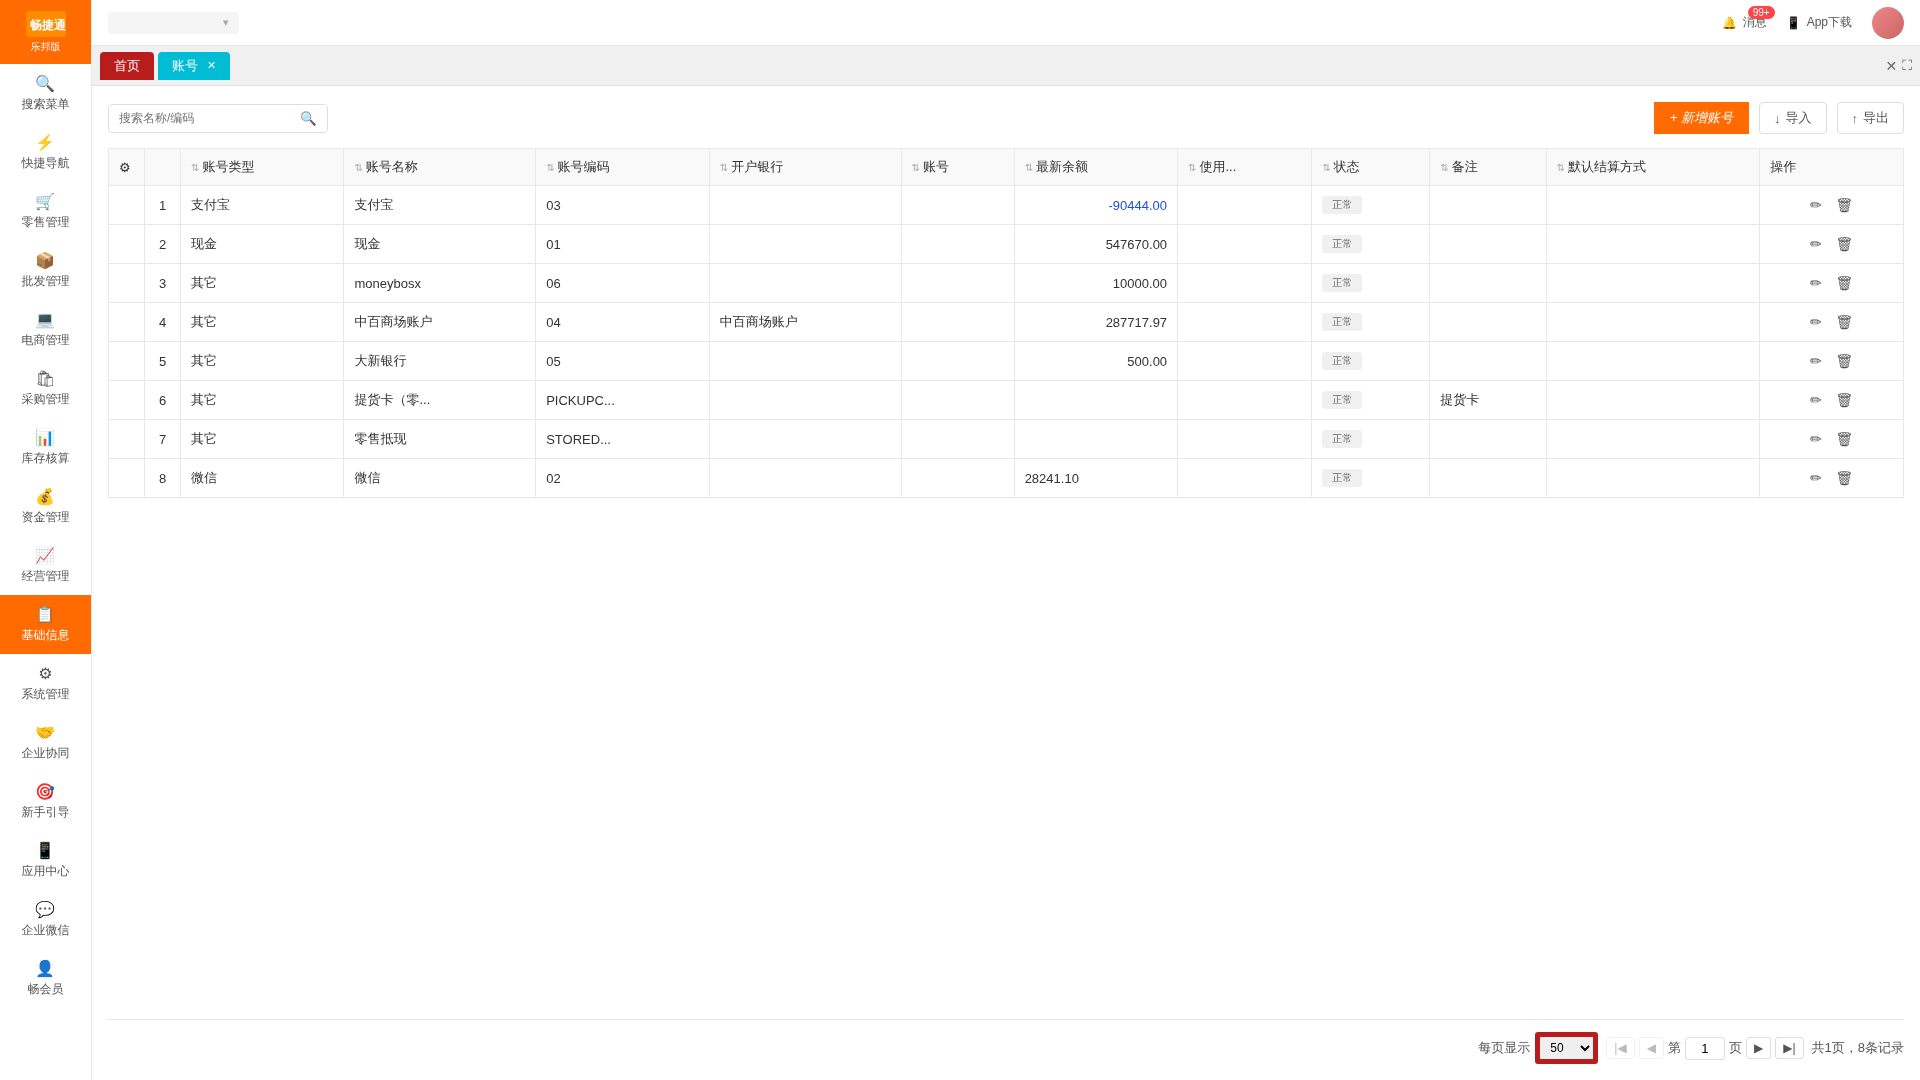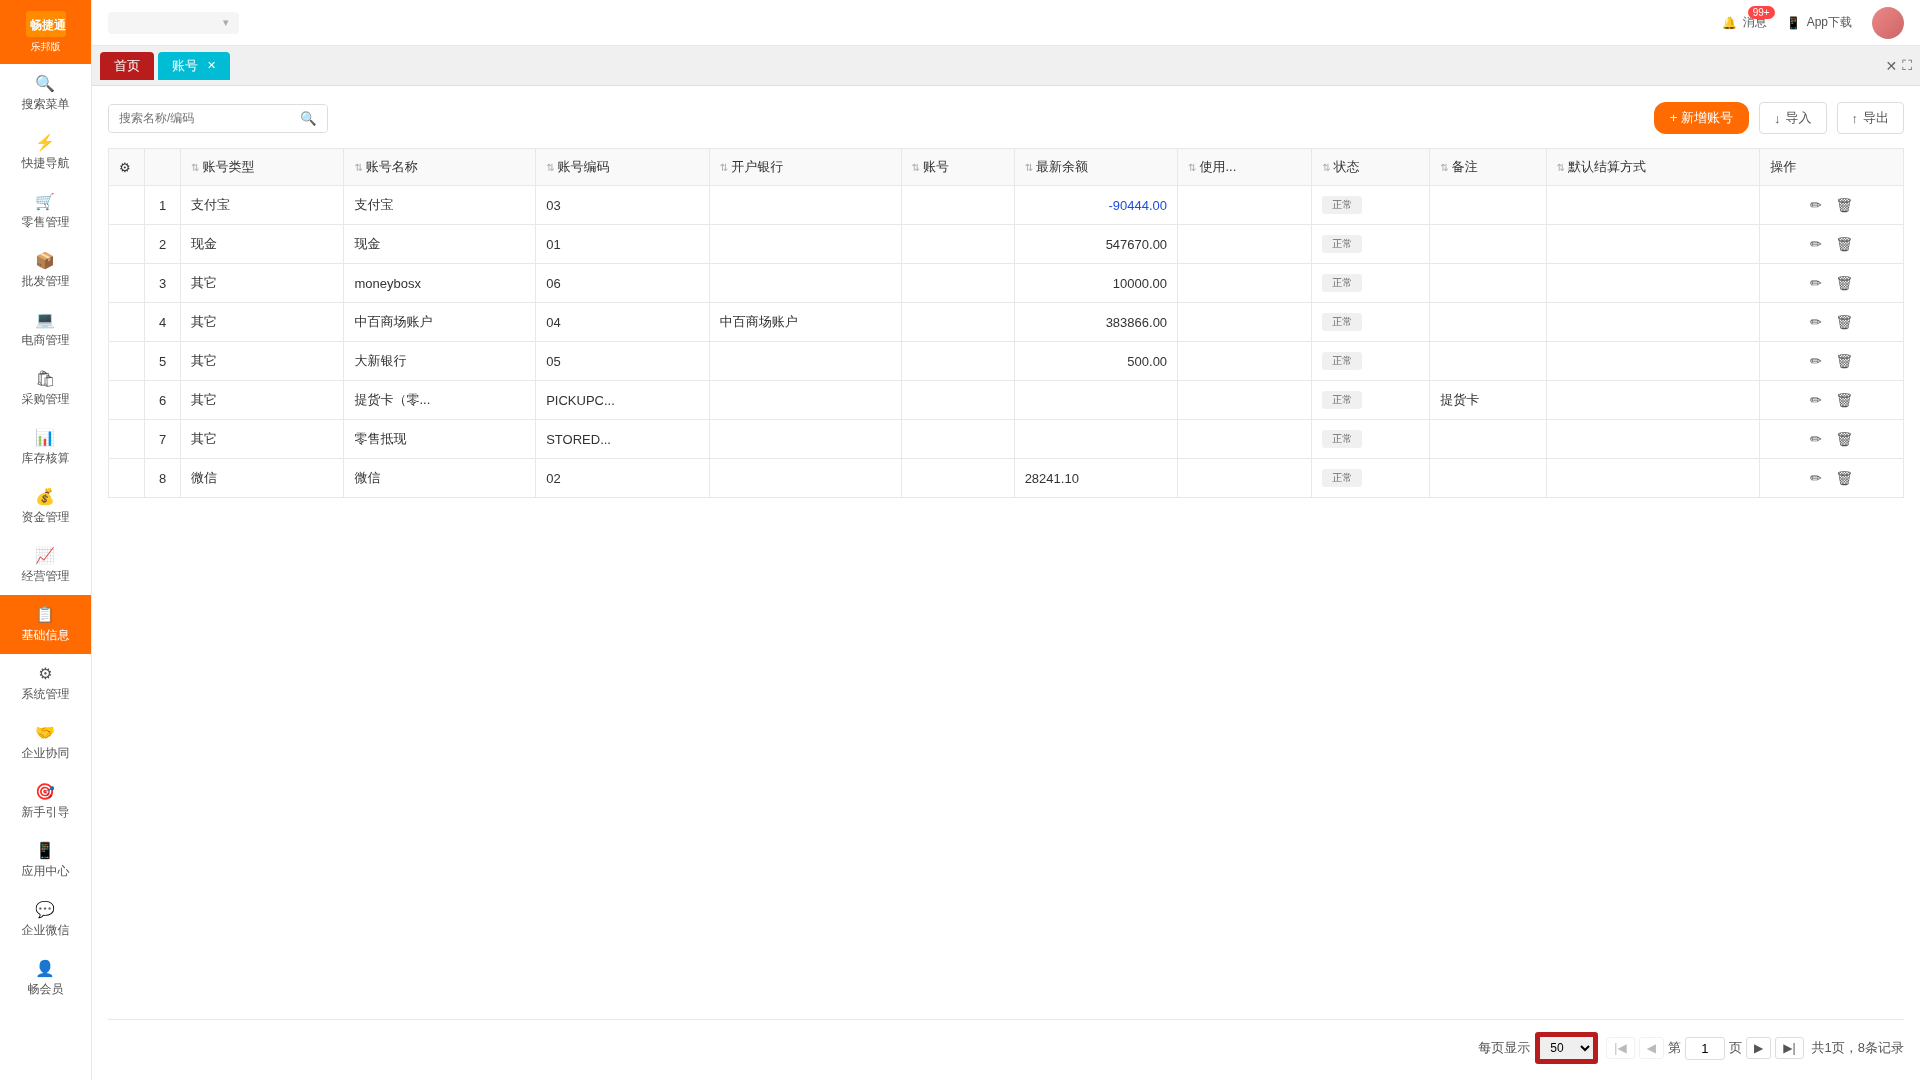--- a/index.html
+++ b/index.html
@@ -215,27 +215,28 @@
     }
     .toolbar-right {
       display: flex;
       align-items: center;
       gap: 10px;
     }
     .btn-primary {
       background: #ff6b00;
       color: #fff;
       border: none;
-      border-radius: 12px;
+      border-radius: 0;
       padding: 7px 16px;
       cursor: pointer;
       font-size: 13px;
       display: flex;
       align-items: center;
       gap: 5px;
+      font-style: italic;
     }
     .btn-default {
       background: #fff;
       color: #555;
       border: 1px solid #ddd;
       border-radius: 4px;
       padding: 6px 14px;
       cursor: pointer;
       font-size: 13px;
       display: flex;
@@ -619,21 +620,21 @@
       </td>
     </tr>
           <tr>
       <td></td>
       <td class="num-col">4</td>
       <td>其它</td>
       <td>中百商场账户</td>
       <td>04</td>
       <td>中百商场账户</td>
       <td></td>
-      <td style="text-align:right;">383866.00</td>
+      <td style="text-align:right;">287717.97</td>
       <td></td>
       <td><span class="status-badge status-normal">正常</span></td>
       <td></td>
       <td></td>
       <td style="text-align:center;">
         <button class="action-btn" title="编辑">✏</button>
         <button class="action-btn" title="删除">🗑</button>
       </td>
     </tr>
           <tr>

